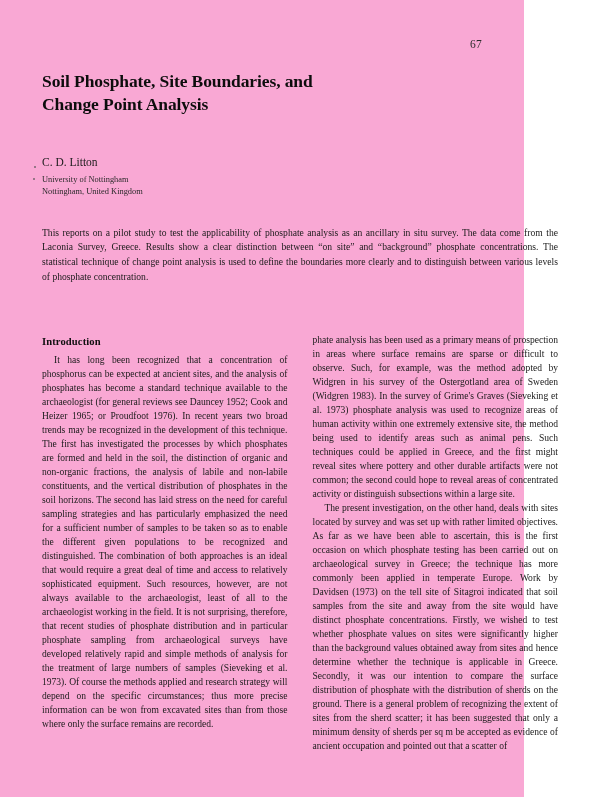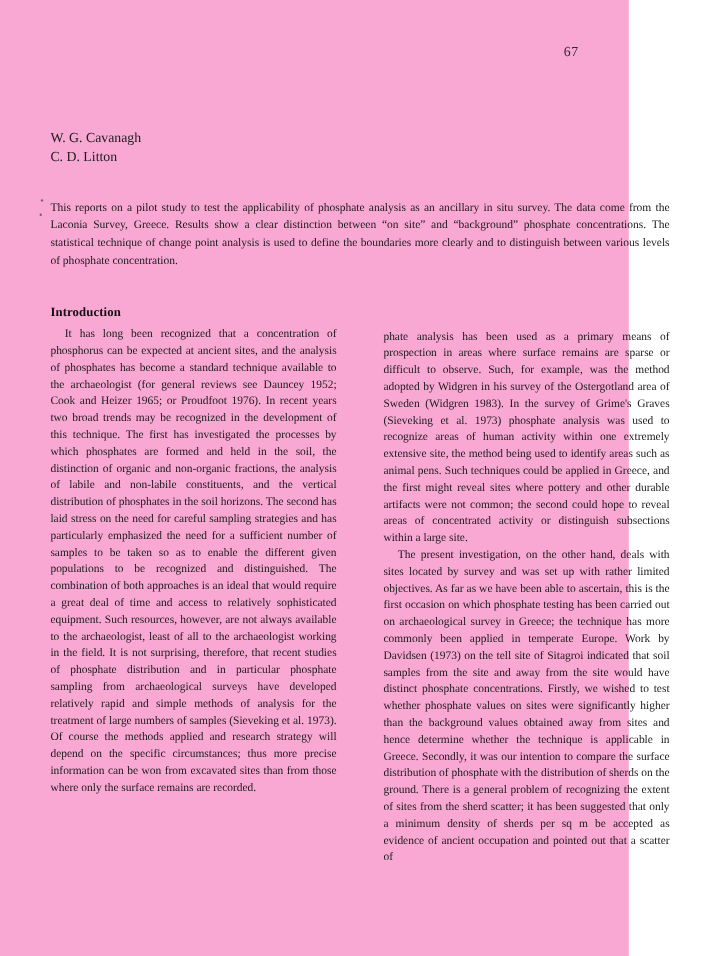--- a/index.html
+++ b/index.html
@@ -64,22 +64,23 @@
     margin-top: 27px;
     width: 516px;
     font-size: 9.6px;
     line-height: 1.53;
     text-align: justify;
     color: #1a1a1a;
   }
   .columns {
     margin-top: 30px;
     display: flex;
-    gap: 39px;
+    gap: 25px;
     width: 516px;
+    align-items: center;
   }
   .col {
     width: 247px;
   }
   .section-heading {
     font-family: "Liberation Serif", serif;
     font-weight: bold;
     font-size: 10.6px;
     margin: 0 0 6px 0;
     color: #101010;
@@ -120,26 +121,30 @@
 
 <div class="page">
 
   <div class="folio">67</div>
 
   <div class="marginal-dot"></div>
   <div class="marginal-dot second"></div>
 
   <div class="content">
 
+    <h1 class="title">Soil Phosphate, Site Boundaries, and Change Point Analysis</h1>
 
     <div class="authors">
-      <div class="author-line">W. G. Cavanagh</div>
       <div class="author-line">C. D. Litton</div>
     </div>
 
+    <div class="affiliation">
+      <div>University of Nottingham</div>
+      <div>Nottingham, United Kingdom</div>
+    </div>
 
     <div class="abstract">This reports on a pilot study to test the applicability of phosphate analysis as an ancillary in situ survey. The data come from the Laconia Survey, Greece. Results show a clear distinction between “on site” and “background” phosphate concentrations. The statistical technique of change point analysis is used to define the boundaries more clearly and to distinguish between various levels of phosphate concentration.</div>
 
     <div class="columns">
 
       <div class="col">
         <div class="section-heading">Introduction</div>
         <p class="body-par">It has long been recognized that a concentration of phosphorus can be expected at ancient sites, and the analysis of phosphates has become a standard technique available to the archaeologist (for general reviews see Dauncey 1952; Cook and Heizer 1965; or Proudfoot 1976). In recent years two broad trends may be recognized in the development of this technique. The first has investigated the processes by which phosphates are formed and held in the soil, the distinction of organic and non-organic fractions, the analysis of labile and non-labile constituents, and the vertical distribution of phosphates in the soil horizons. The second has laid stress on the need for careful sampling strategies and has particularly emphasized the need for a sufficient number of samples to be taken so as to enable the different given populations to be recognized and distinguished. The combination of both approaches is an ideal that would require a great deal of time and access to relatively sophisticated equipment. Such resources, however, are not always available to the archaeologist, least of all to the archaeologist working in the field. It is not surprising, therefore, that recent studies of phosphate distribution and in particular phosphate sampling from archaeological surveys have developed relatively rapid and simple methods of analysis for the treatment of large numbers of samples (Sieveking et al. 1973). Of course the methods applied and research strategy will depend on the specific circumstances; thus more precise information can be won from excavated sites than from those where only the surface remains are recorded.</p>
       </div>
 

